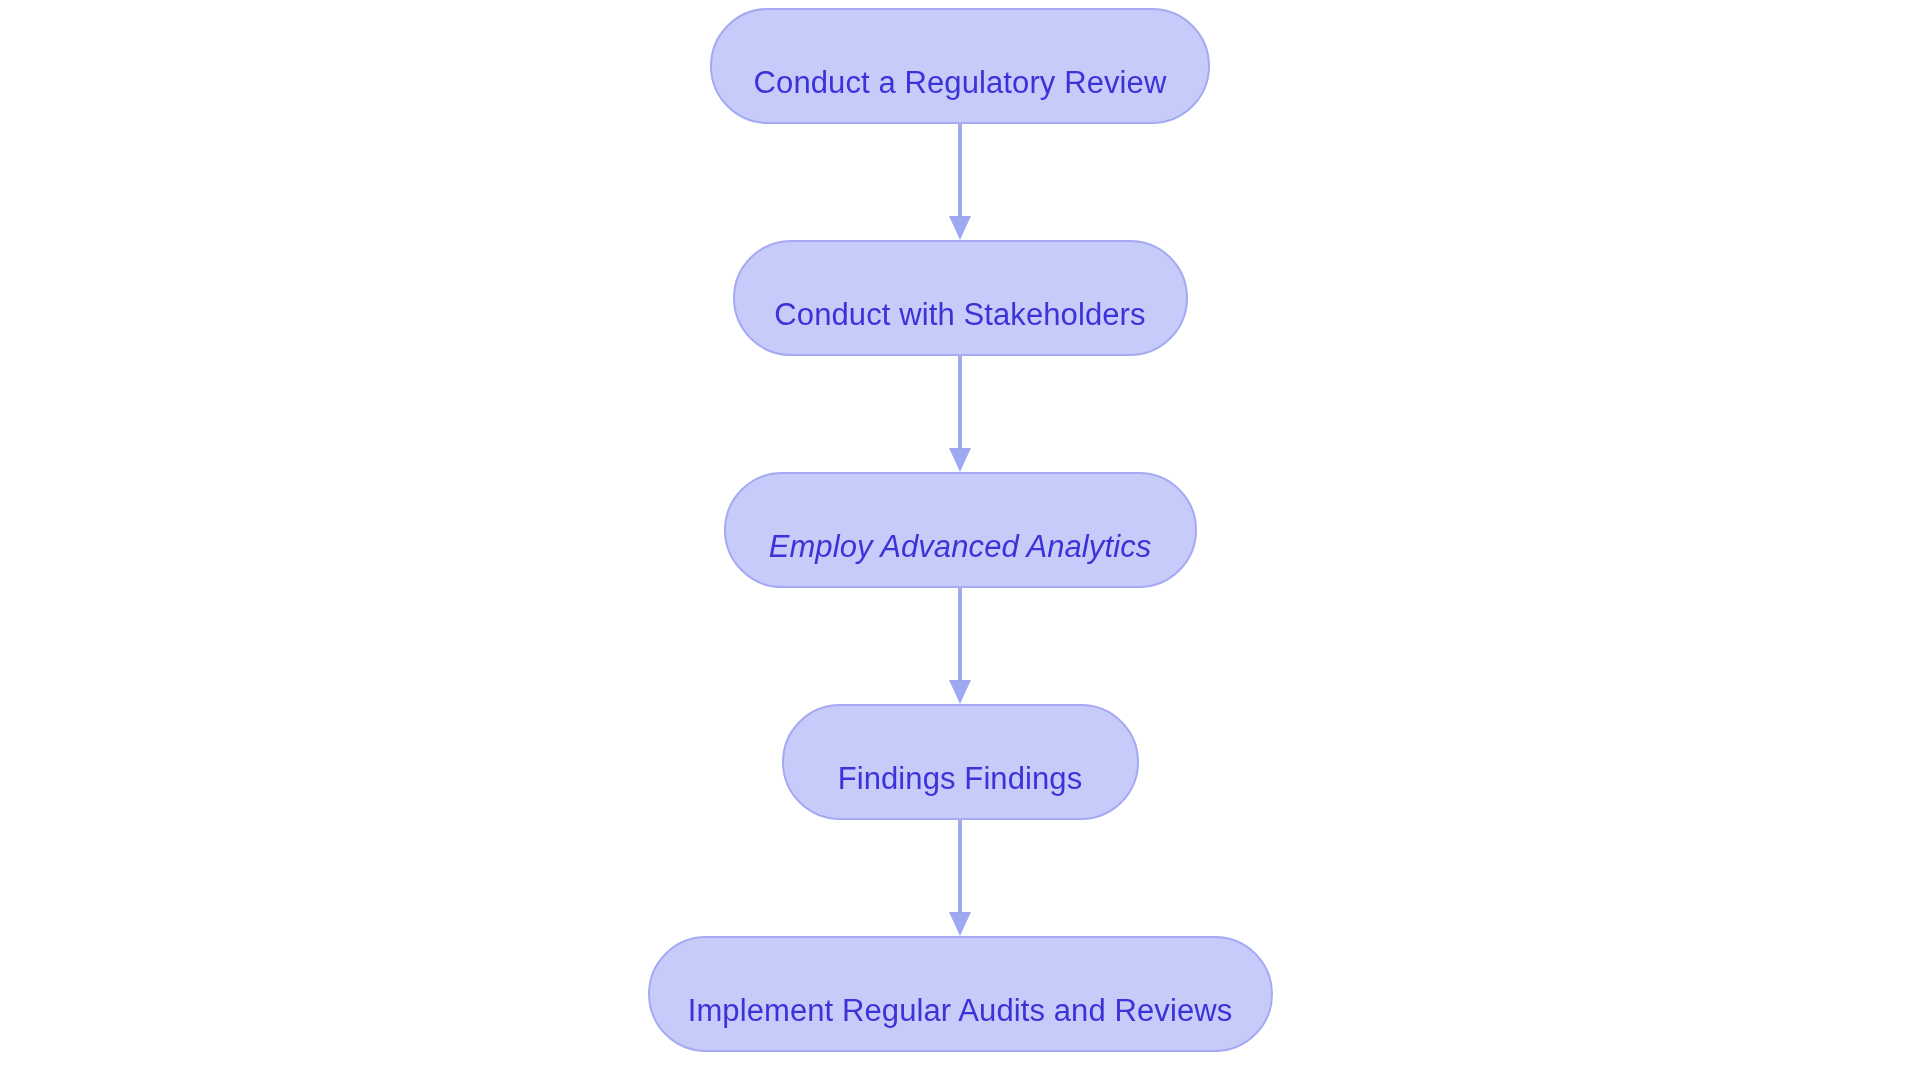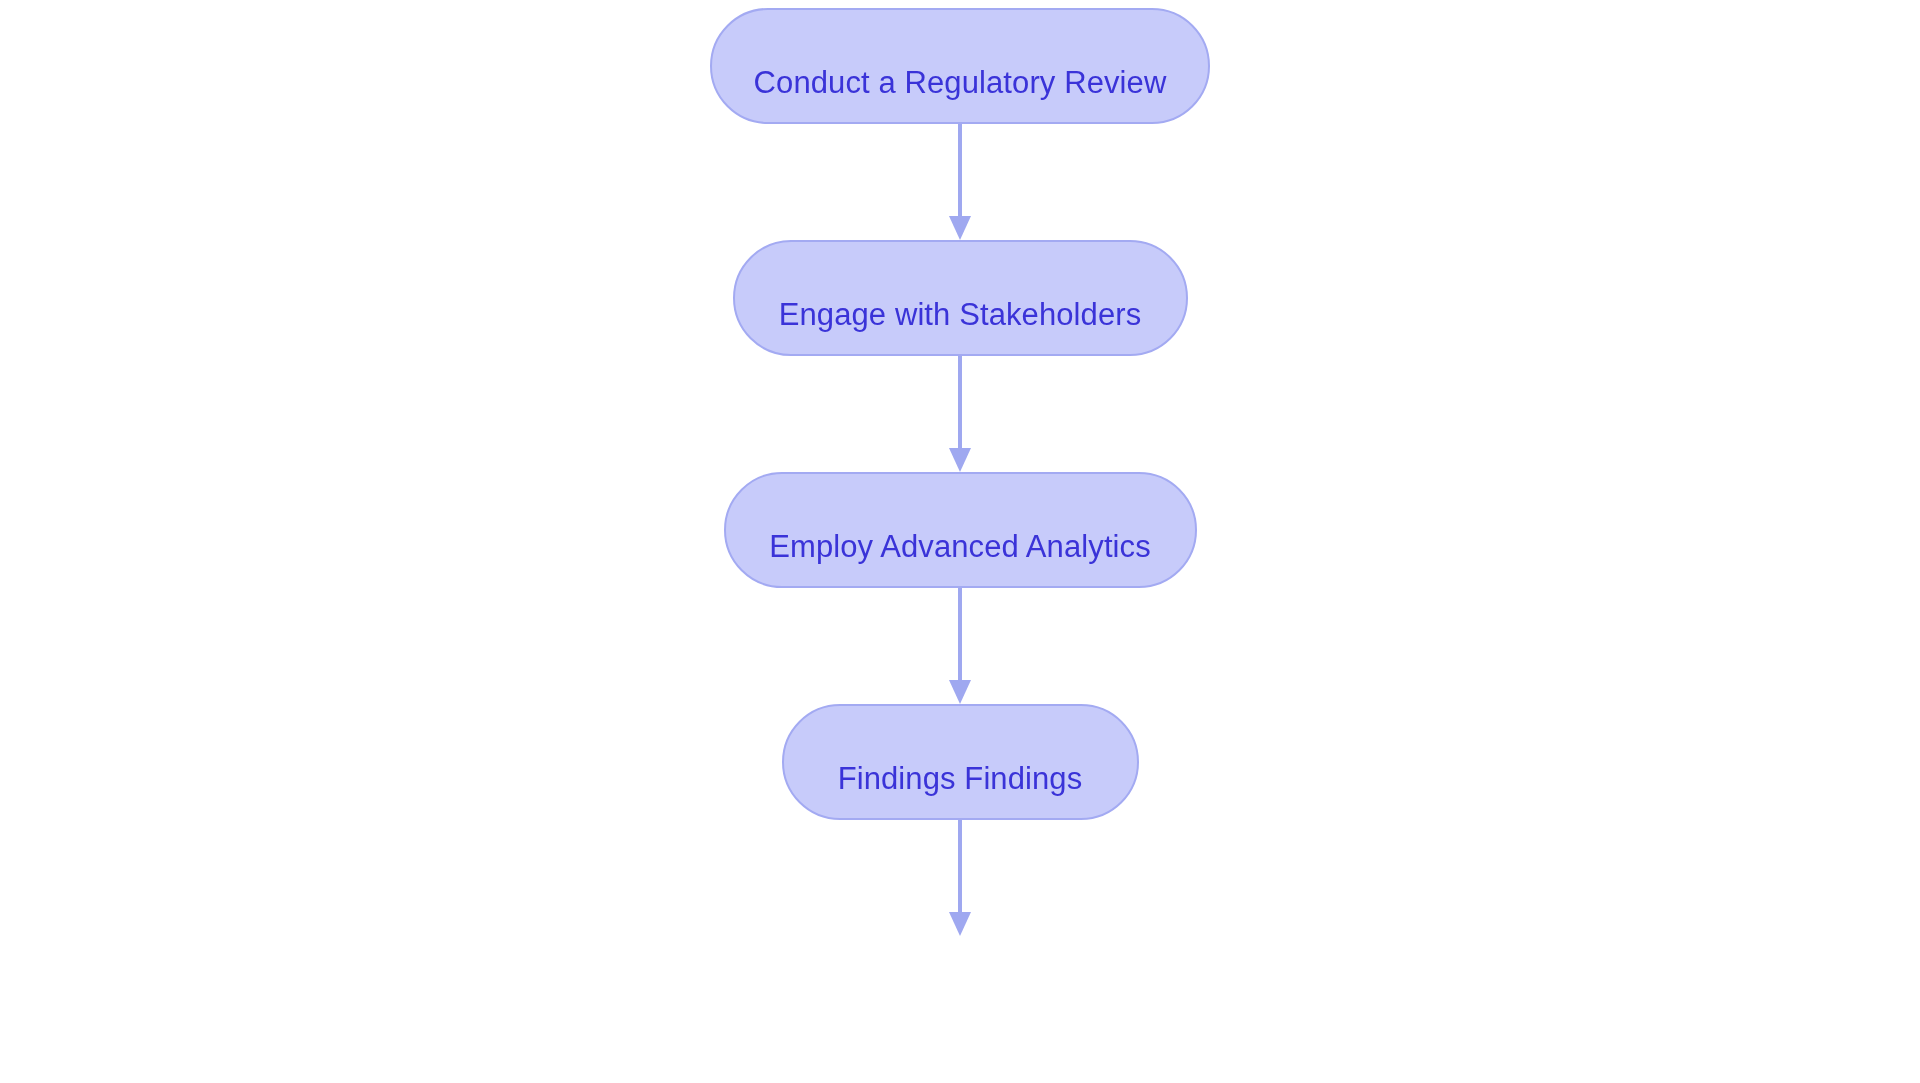--- a/index.html
+++ b/index.html
@@ -51,21 +51,21 @@
     font-family: "Liberation Sans", sans-serif;
     font-weight: 400;
     letter-spacing: 0.1px;
     white-space: nowrap;
     line-height: 1;
     margin-top: 32px;
   }
 
   .node-1 { width: 500px; }
   .node-2 { width: 455px; }
-  .node-3 { width: 473px; }
+  .node-3 { width: 473px; font-style: italic; }
   .node-4 { width: 357px; }
   .node-5 { width: 625px; }
 
   .connector {
     flex: 0 0 auto;
     width: 24px;
     height: 116px;
     display: block;
   }
 
@@ -100,21 +100,21 @@
     </div>
 
     <div class="connector">
       <svg viewBox="0 0 24 116" xmlns="http://www.w3.org/2000/svg">
         <line class="conn-line" x1="12" y1="0" x2="12" y2="98"></line>
         <polygon class="conn-head" points="1,92 23,92 12,116"></polygon>
       </svg>
     </div>
 
     <div class="node node-2">
-      <span class="node-label">Engage with Stakeholders</span>
+      <span class="node-label">Conduct with Stakeholders</span>
     </div>
 
     <div class="connector">
       <svg viewBox="0 0 24 116" xmlns="http://www.w3.org/2000/svg">
         <line class="conn-line" x1="12" y1="0" x2="12" y2="98"></line>
         <polygon class="conn-head" points="1,92 23,92 12,116"></polygon>
       </svg>
     </div>
 
     <div class="node node-3">
@@ -132,15 +132,18 @@
       <span class="node-label">Findings Findings</span>
     </div>
 
     <div class="connector">
       <svg viewBox="0 0 24 116" xmlns="http://www.w3.org/2000/svg">
         <line class="conn-line" x1="12" y1="0" x2="12" y2="98"></line>
         <polygon class="conn-head" points="1,92 23,92 12,116"></polygon>
       </svg>
     </div>
 
+    <div class="node node-5">
+      <span class="node-label">Implement Regular Audits and Reviews</span>
+    </div>
 
   </div>
 </div>
 
 </body></html>

